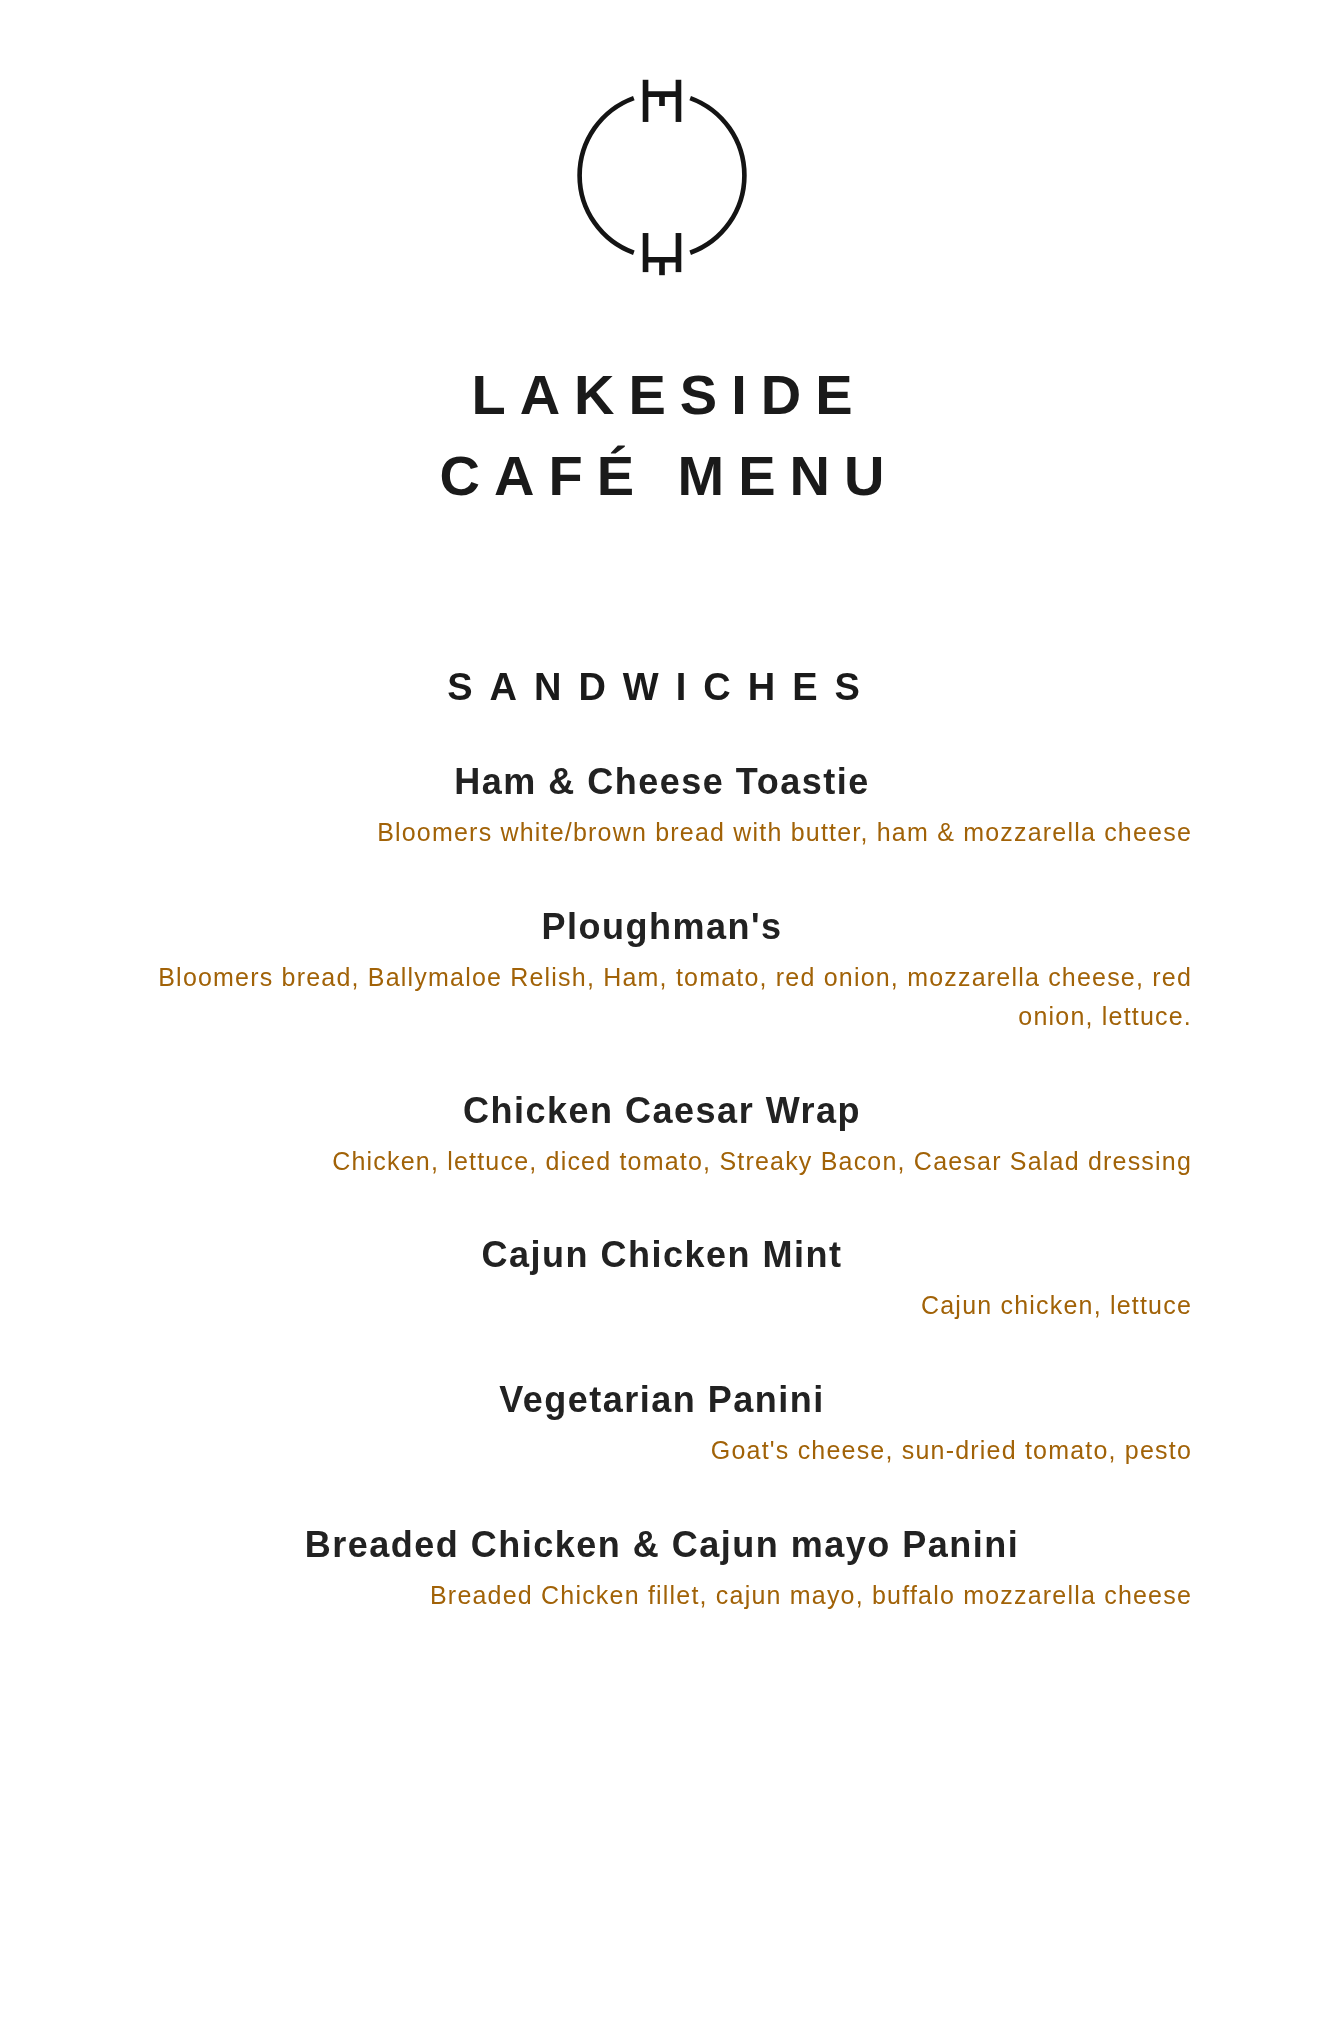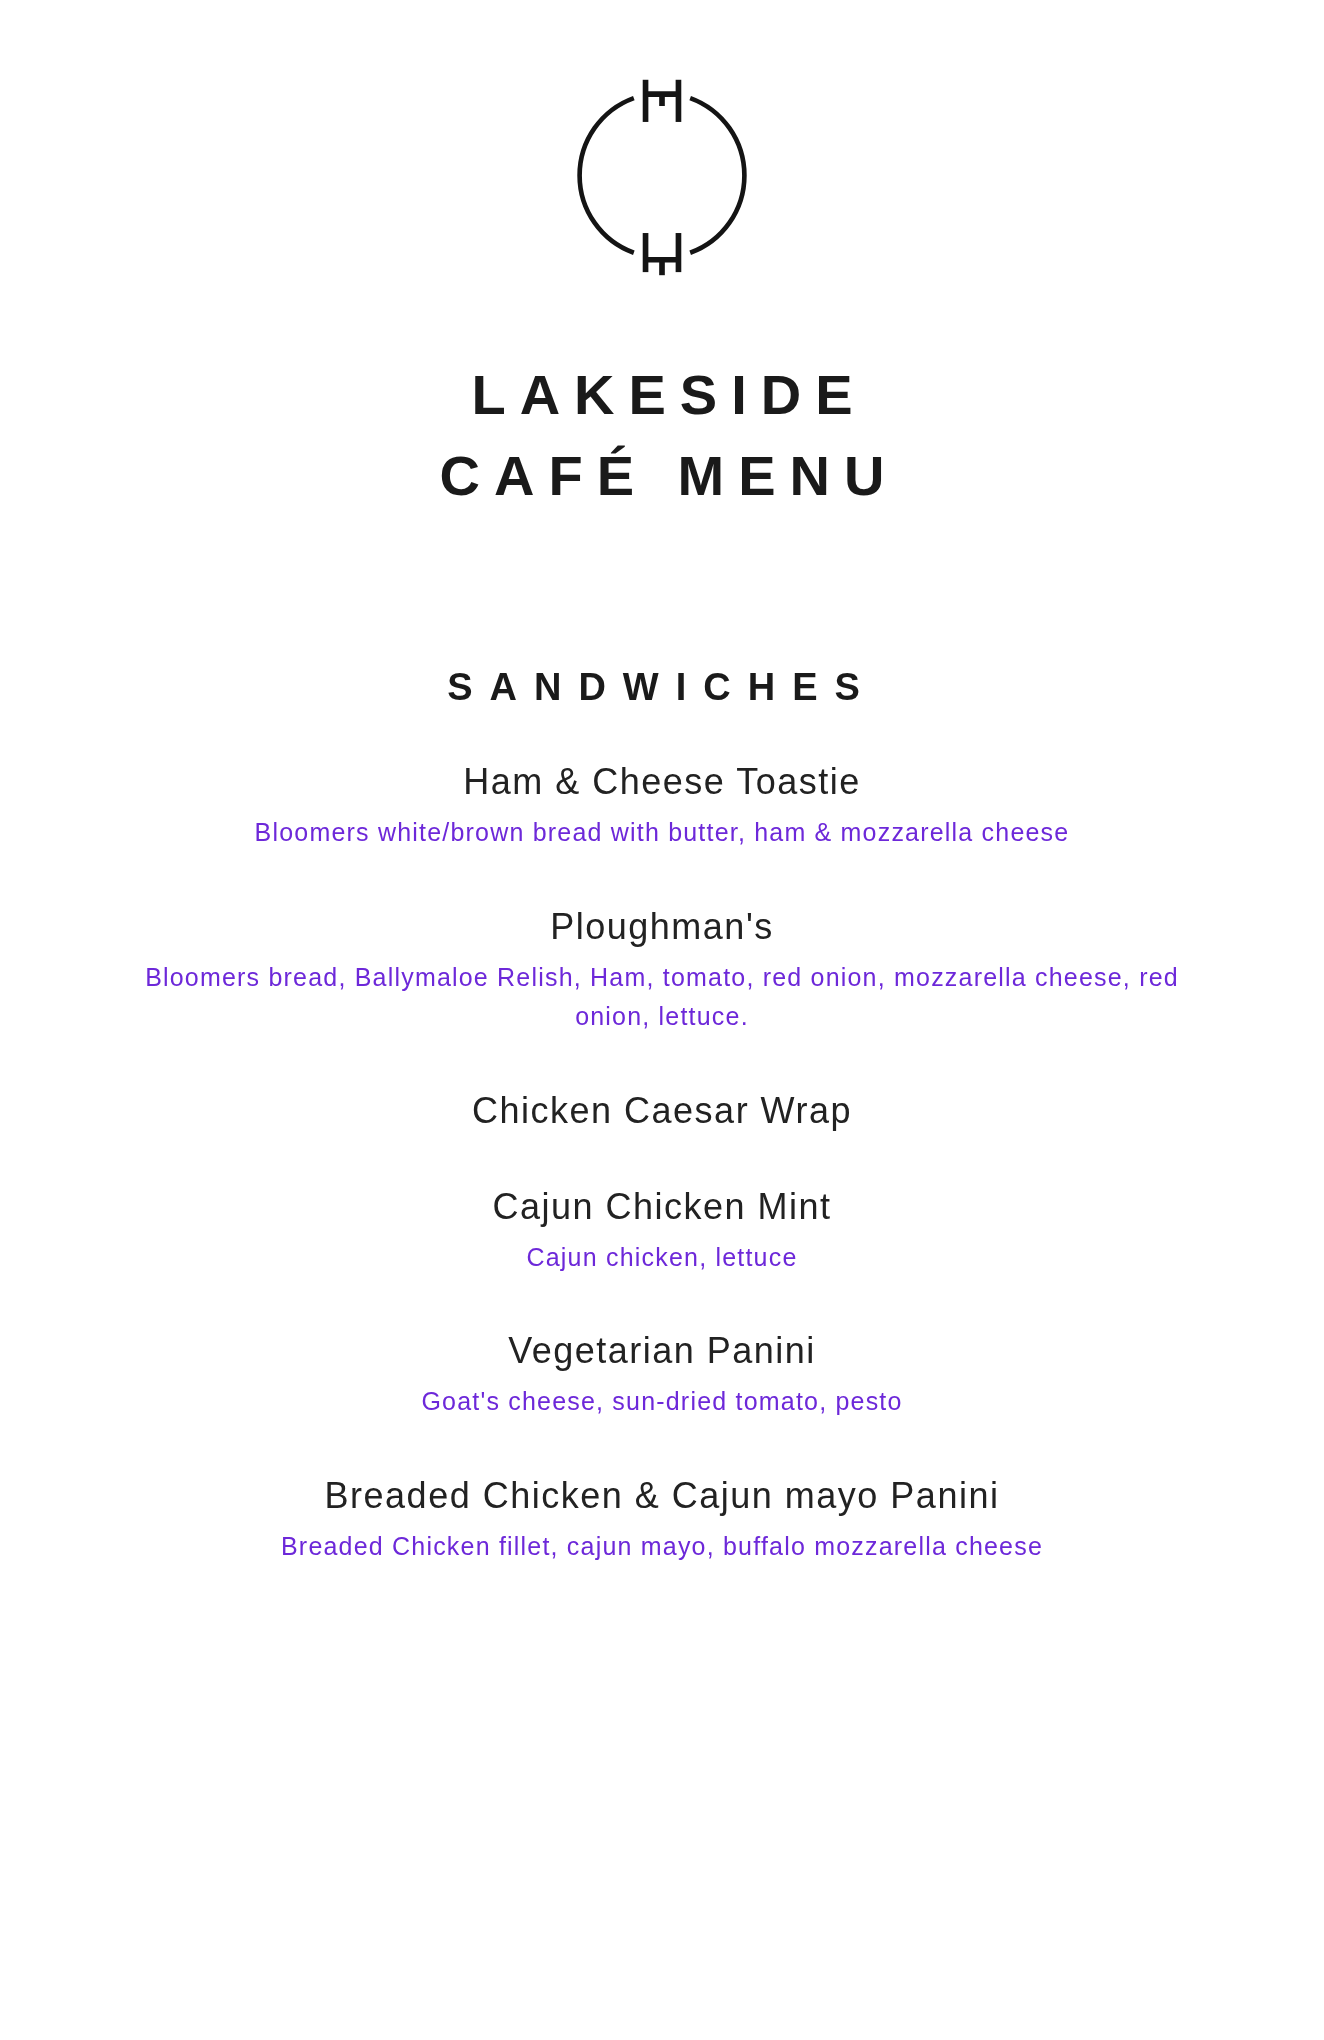--- a/index.html
+++ b/index.html
@@ -49,32 +49,33 @@
   .menu-items {
     margin-top: 52px;
     padding: 0 12px 120px 12px;
   }
   .menu-item {
     margin-bottom: 54px;
   }
   .item-name {
     margin: 0 0 10px 0;
     font-size: 36px;
-    font-weight: 400;
+    font-weight: 700;
     letter-spacing: 1.5px;
     color: #222222;
   }
   .item-desc {
     margin: 0 auto;
     max-width: 1060px;
     font-size: 25px;
     font-weight: 400;
     letter-spacing: 1.2px;
     line-height: 1.55;
-    color: #6d28d9;
+    color: #a16207;
+    text-align: right;
   }
 </style>
 </head>
 <body>
 
 <div class="page">
 
   <header>
     <div class="logo-wrap">
       <svg class="logo-svg" width="206" height="252" viewBox="0 0 200 245" fill="none" stroke="#141414" xmlns="http://www.w3.org/2000/svg">
@@ -111,20 +112,21 @@
       </article>
 
       <article class="menu-item">
         <h3 class="item-name">Ploughman's</h3>
         <p class="item-desc">Bloomers bread, Ballymaloe Relish, Ham, tomato, red onion, mozzarella cheese, red onion, lettuce.</p>
       </article>
 
 
       <article class="menu-item">
         <h3 class="item-name">Chicken Caesar Wrap</h3>
+        <p class="item-desc">Chicken, lettuce, diced tomato, Streaky Bacon, Caesar Salad dressing</p>
       </article>
 
       <article class="menu-item">
         <h3 class="item-name">Cajun Chicken Mint</h3>
         <p class="item-desc">Cajun chicken, lettuce</p>
       </article>
 
       <article class="menu-item">
         <h3 class="item-name">Vegetarian Panini</h3>
         <p class="item-desc">Goat's cheese, sun-dried tomato, pesto</p>

